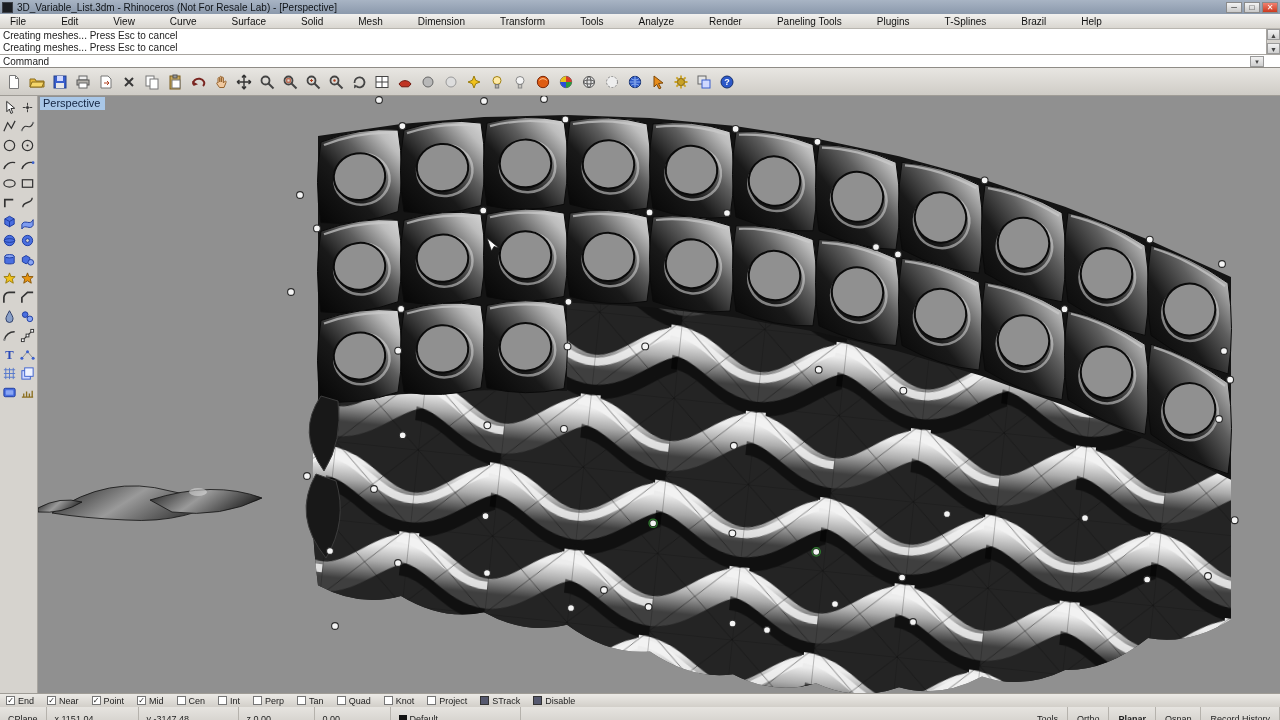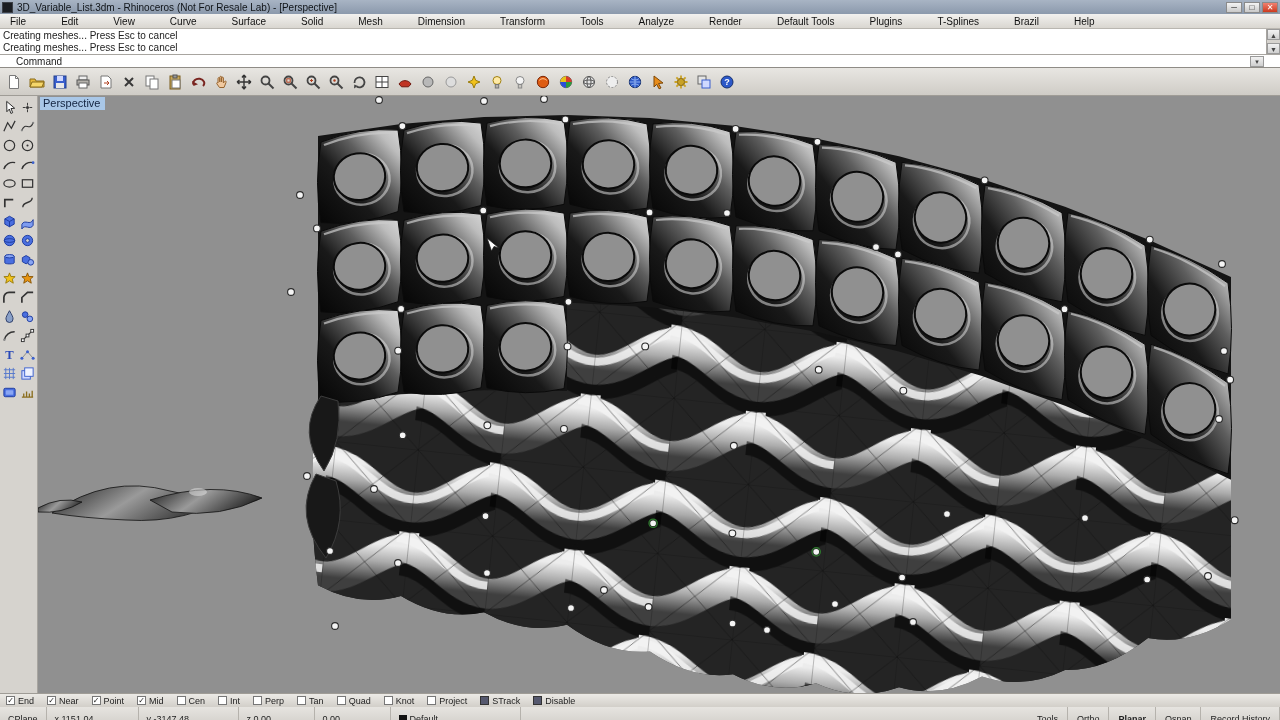--- a/index.html
+++ b/index.html
@@ -18,21 +18,21 @@
              padding:0 4px; font-size:10px; color:#111; border-bottom:1px solid #b9b6b0;gap:23px; }
   .menu-item { padding:0 6px; }
   
   .cmdhist { height:26px; background:#ffffff; border-bottom:1px solid #a8a5a0; position:relative;
              font-size:10px; color:#222; padding:1px 16px 0 3px; line-height:12px; }
   .cmdscroll { position:absolute; right:0; top:0; width:14px; height:100%; background:#d6d3ce;
                border-left:1px solid #a8a5a0; display:flex; flex-direction:column; justify-content:space-between; }
   .scrollarrow { height:11px; font-size:7px; text-align:center; line-height:11px; color:#444;
                  background:linear-gradient(#f2f2f2,#cfcfcf); border:1px solid #9a9a9a; }
   .cmdrow { height:13px; background:#ffffff; border-bottom:1px solid #8f8c86; display:flex; align-items:center;
-            font-size:10px; padding-left:16px; }
+            font-size:10px; padding-left:3px; }
   .cmdlabel { color:#222; margin-right:4px; }
   .cmdinput { flex:1; border:none; outline:none; font-size:10px; height:11px; font-family:"Liberation Sans",sans-serif; }
   .cmdcombo { width:14px; height:11px; background:linear-gradient(#f2f2f2,#cfcfcf); border:1px solid #9a9a9a;
               font-size:7px; text-align:center; line-height:10px; color:#444; margin-right:16px; }
   
   .toolbar { height:28px; background:linear-gradient(#e8e6e2,#cfccc6); border-bottom:1px solid #9f9c96;
              display:flex; align-items:center; padding:0 3px; gap:1px; }
   .tbtn { width:22px; height:22px; display:flex; align-items:center; justify-content:center; border:1px solid transparent; }
   .main { display:flex; height:597px; }
   .lefttb { width:38px; background:#d6d3ce; border-right:1px solid #a8a5a0; padding-top:2px;
@@ -77,21 +77,21 @@
     <div class="menu-item">View</div>
     <div class="menu-item">Curve</div>
     <div class="menu-item">Surface</div>
     <div class="menu-item">Solid</div>
     <div class="menu-item">Mesh</div>
     <div class="menu-item">Dimension</div>
     <div class="menu-item">Transform</div>
     <div class="menu-item">Tools</div>
     <div class="menu-item">Analyze</div>
     <div class="menu-item">Render</div>
-    <div class="menu-item">Default Tools</div>
+    <div class="menu-item">Paneling Tools</div>
     <div class="menu-item">Plugins</div>
     <div class="menu-item">T-Splines</div>
     <div class="menu-item">Brazil</div>
     <div class="menu-item">Help</div>
   </div>
 
 <div class="cmdhist">
   <div>Creating meshes... Press Esc to cancel</div>
   <div>Creating meshes... Press Esc to cancel</div>
   <div class="cmdscroll">

